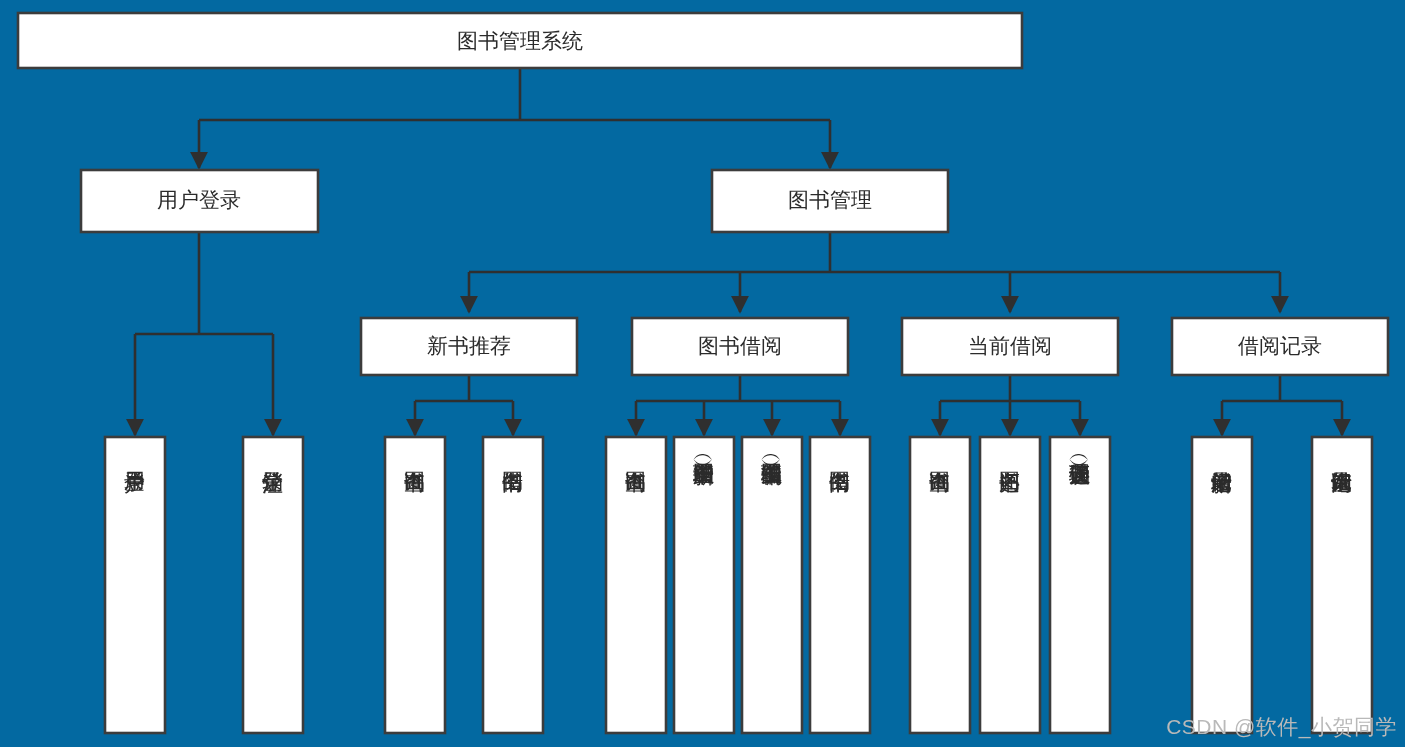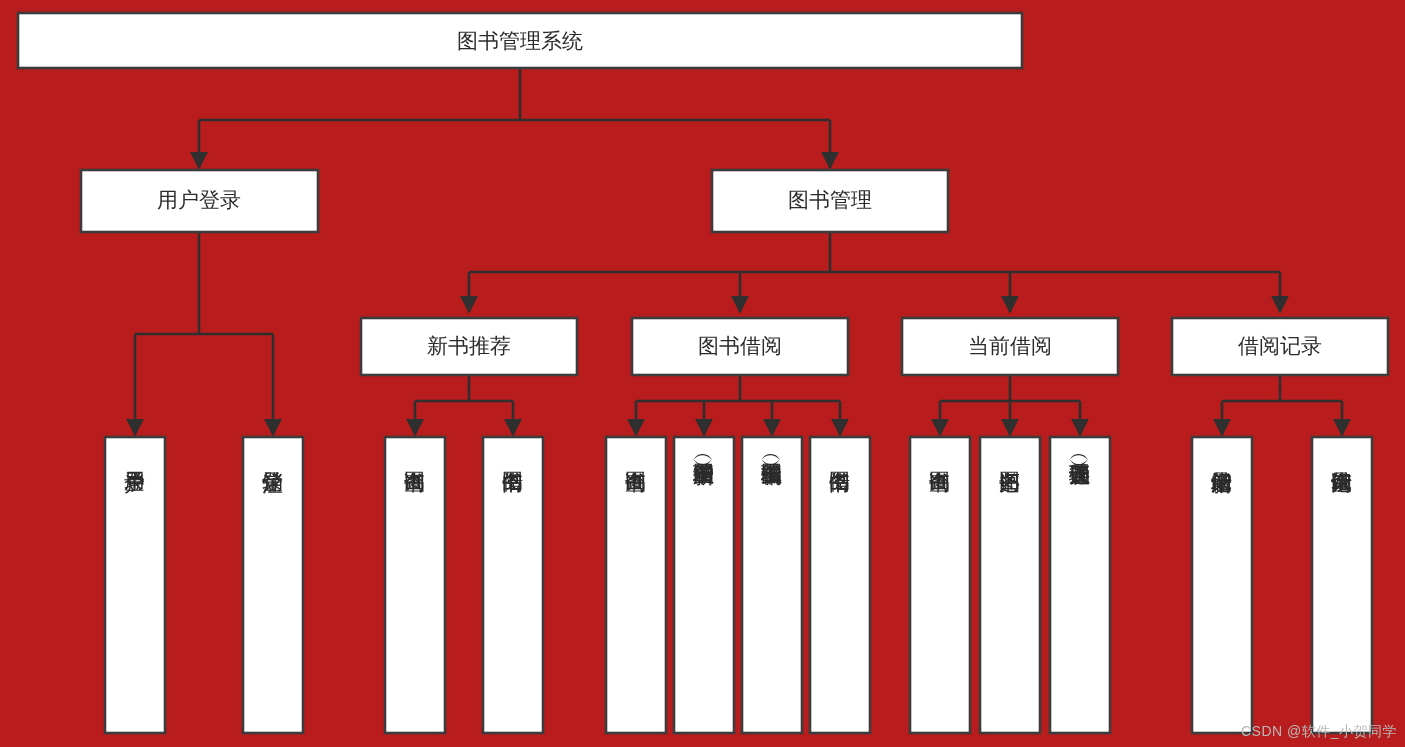--- a/index.html
+++ b/index.html
@@ -10,21 +10,21 @@
   body {
     width: 1405px;
     height: 747px;
     font-family: "Liberation Sans", "DejaVu Sans", sans-serif;
     overflow: hidden;
   }
   #diagram-root {
     position: relative;
     width: 1405px;
     height: 747px;
-    background: #b91c1c;
+    background: #0369a1;
   }
   svg#tree-svg {
     position: absolute;
     left: 0;
     top: 0;
     width: 1405px;
     height: 747px;
   }
   .node-box {
     fill: #ffffff;
@@ -53,21 +53,21 @@
   }
   .arrow-head {
     fill: #2f2f2f;
     stroke: none;
   }
   .watermark {
     position: absolute;
     right: 8px;
     bottom: 6px;
     font-family: "Liberation Sans", "DejaVu Sans", sans-serif;
-    font-size: 14px;
+    font-size: 21px;
     color: #b9b9b9;
     letter-spacing: 0.5px;
     white-space: nowrap;
     user-select: none;
   }
 </style>
 </head>
 <body>
 
 <div id="diagram-root">

